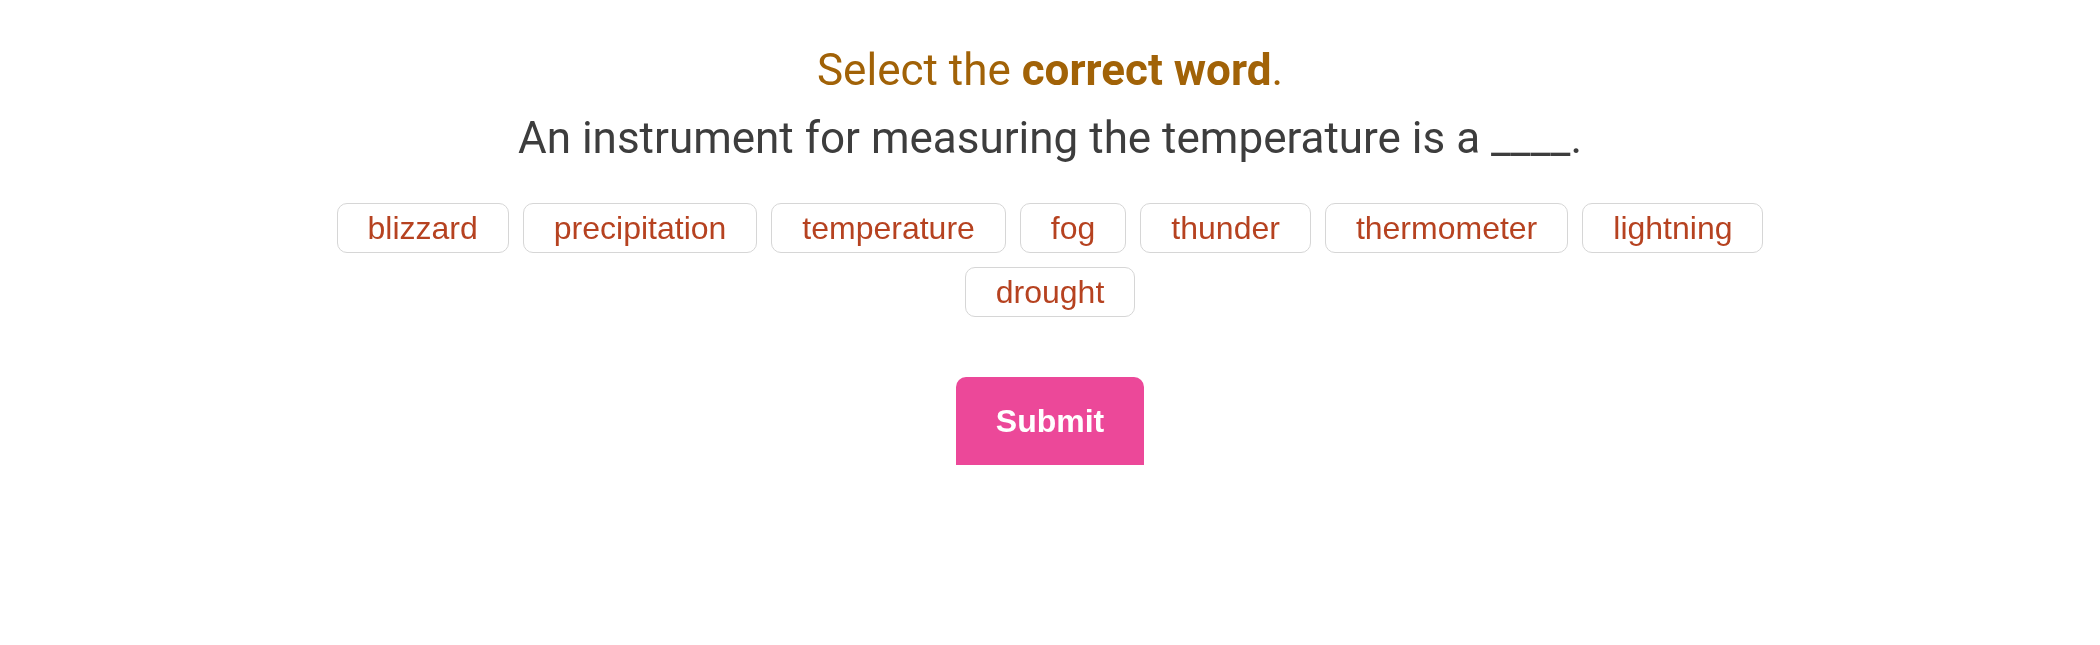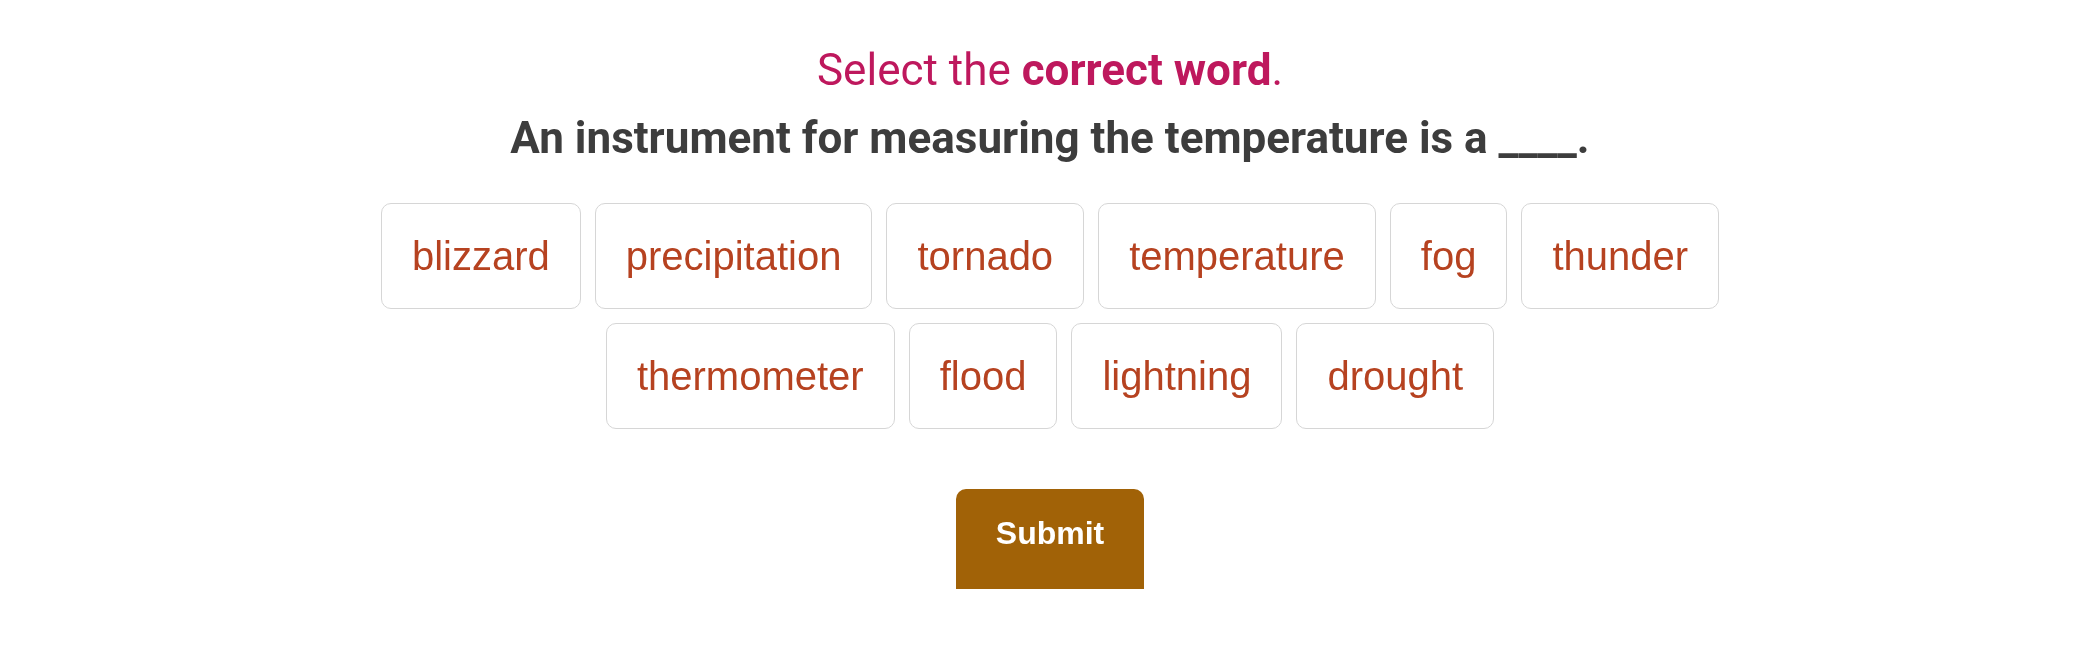--- a/index.html
+++ b/index.html
@@ -12,87 +12,85 @@
       background: #ffffff;
       width: 2100px;
       height: 645px;
       display: flex;
       flex-direction: column;
       align-items: center;
       padding-top: 40px;
     }
     .instruction {
       font-size: 44px;
-      color: #be185d;
+      color: #a16207;
       text-align: center;
       line-height: 1.4;
       font-weight: 400;
     }
     .instruction .bold {
       font-weight: 700;
     }
     .question {
       font-size: 44px;
       color: #3d3d3d;
       text-align: center;
       line-height: 1.4;
       margin-top: 6px;
-      font-weight: 700;
+      font-weight: 400;
     }
     .options {
       margin-top: 34px;
       display: flex;
       flex-wrap: wrap;
       gap: 14px;
       justify-content: center;
       max-width: 1480px;
     }
     .option {
       border: 1px solid #d6d6d6;
       border-radius: 10px;
-      padding: 32px 30px;
-      font-size: 40px;
+      padding: 8px 30px;
+      font-size: 32px;
       color: #b64220;
       background: #ffffff;
       cursor: pointer;
       font-weight: 400;
       white-space: nowrap;
       line-height: 1;
     }
     .submit-wrap {
       margin-top: 60px;
     }
     .submit {
-      background: #a16207;
+      background: #ec4899;
       color: #ffffff;
       font-size: 32px;
       font-weight: 700;
       border: none;
       border-radius: 10px 10px 0 0;
-      padding: 28px 40px 40px 40px;
+      padding: 28px 40px 28px 40px;
       cursor: pointer;
       line-height: 1;
     }
   </style>
 </head>
 <body>
 
 <div class="instruction">
   <span>Select the </span><span class="bold">correct word</span><span>.</span>
 </div>
 <div class="question">An instrument for measuring the temperature is a ____.</div>
 
 <div class="options">
   <button class="option">blizzard</button>
   <button class="option">precipitation</button>
-  <button class="option">tornado</button>
   <button class="option">temperature</button>
   <button class="option">fog</button>
   <button class="option">thunder</button>
   <button class="option">thermometer</button>
-  <button class="option">flood</button>
   <button class="option">lightning</button>
   <button class="option">drought</button>
 </div>
 
 <div class="submit-wrap">
   <button class="submit">Submit</button>
 </div>
 
 </body></html>

